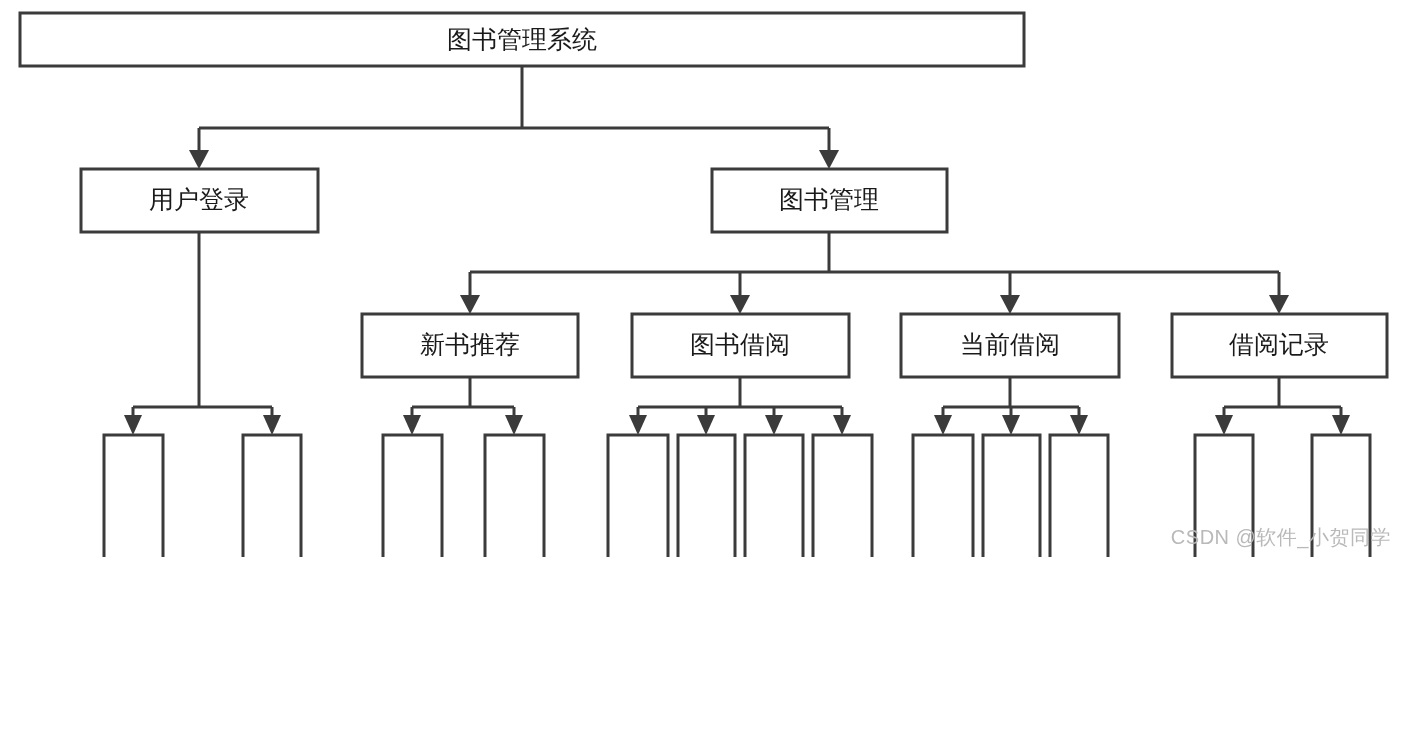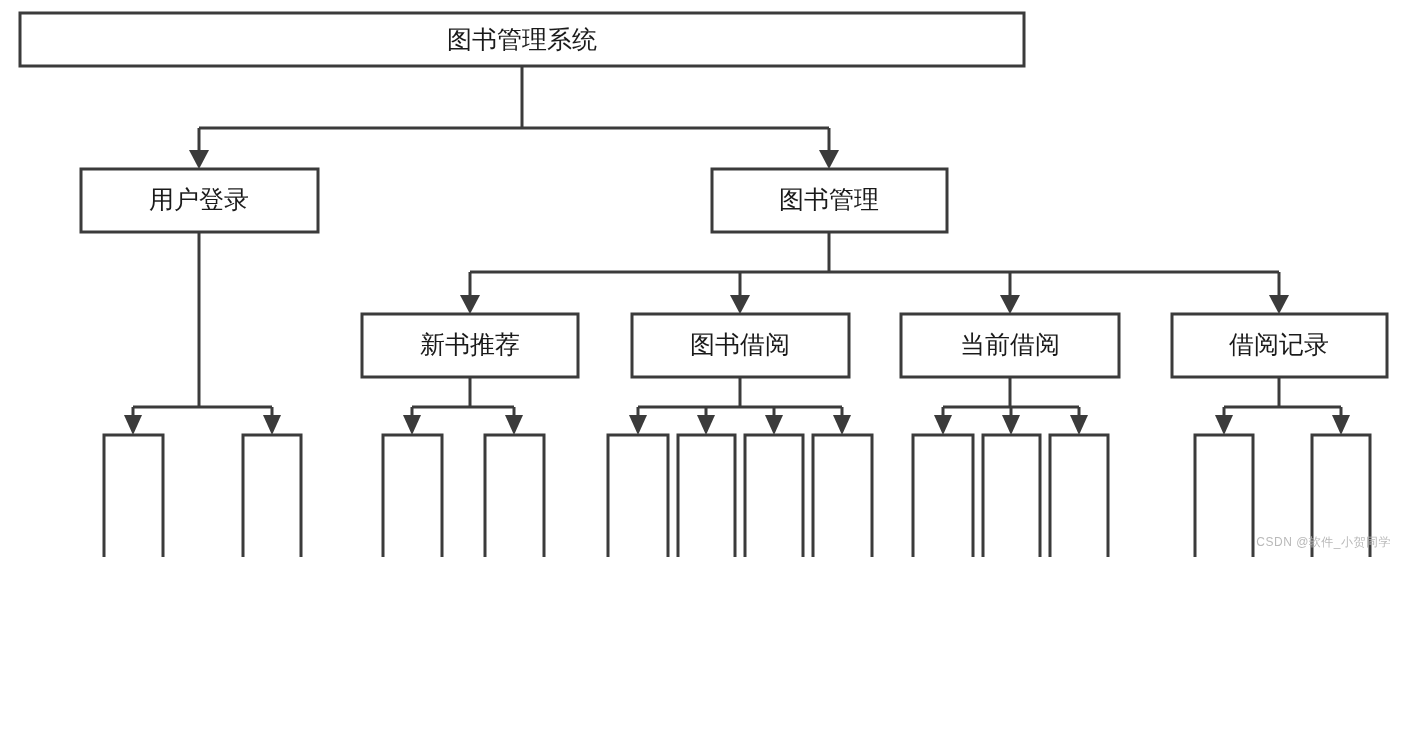--- a/index.html
+++ b/index.html
@@ -60,21 +60,21 @@
     align-items: flex-start;
     justify-content: center;
     white-space: nowrap;
     pointer-events: none;
   }
   .watermark {
     position: absolute;
     right: 14px;
     bottom: 6px;
     font-family: "Liberation Sans", "DejaVu Sans", sans-serif;
-    font-size: 12px;
+    font-size: 20px;
     color: #b9b9b9;
     white-space: nowrap;
     letter-spacing: 0.5px;
   }
 </style>
 </head>
 <body>
 
 <div id="diagram-root">
 

